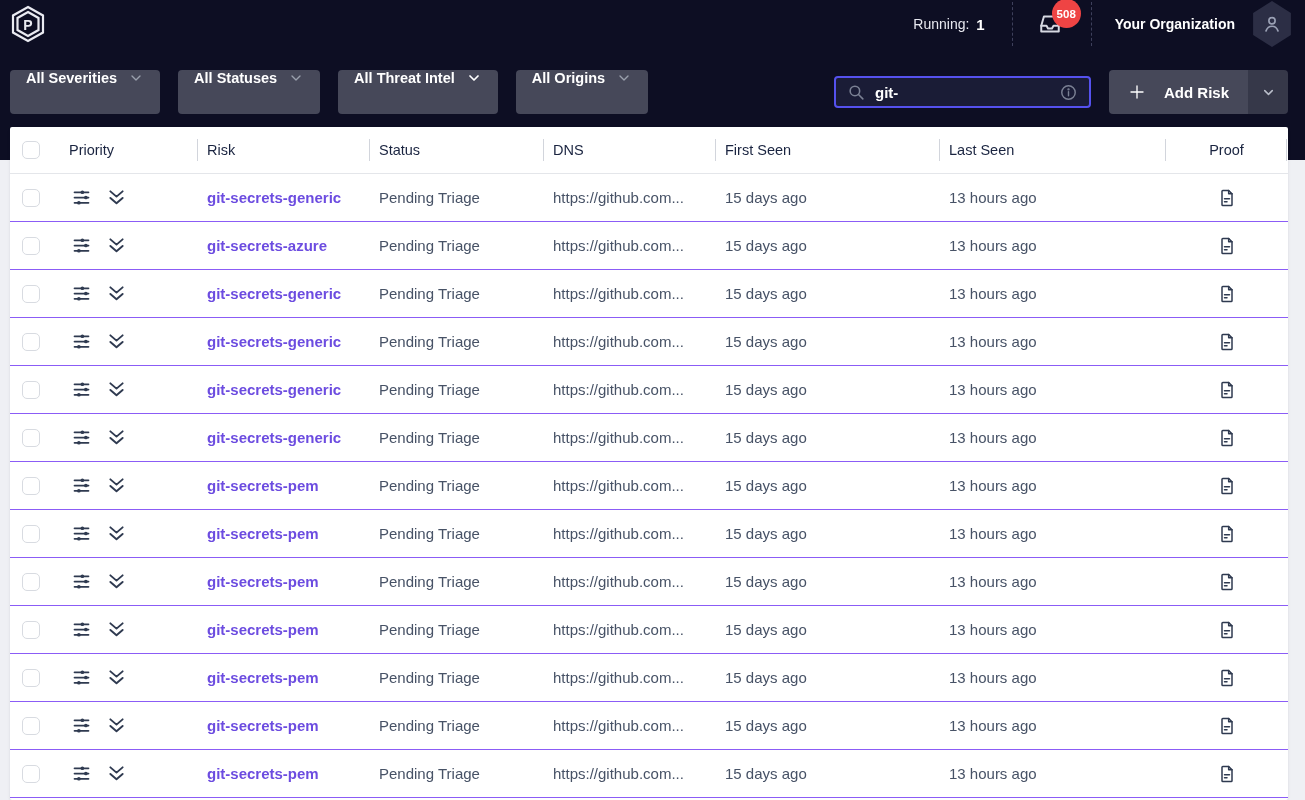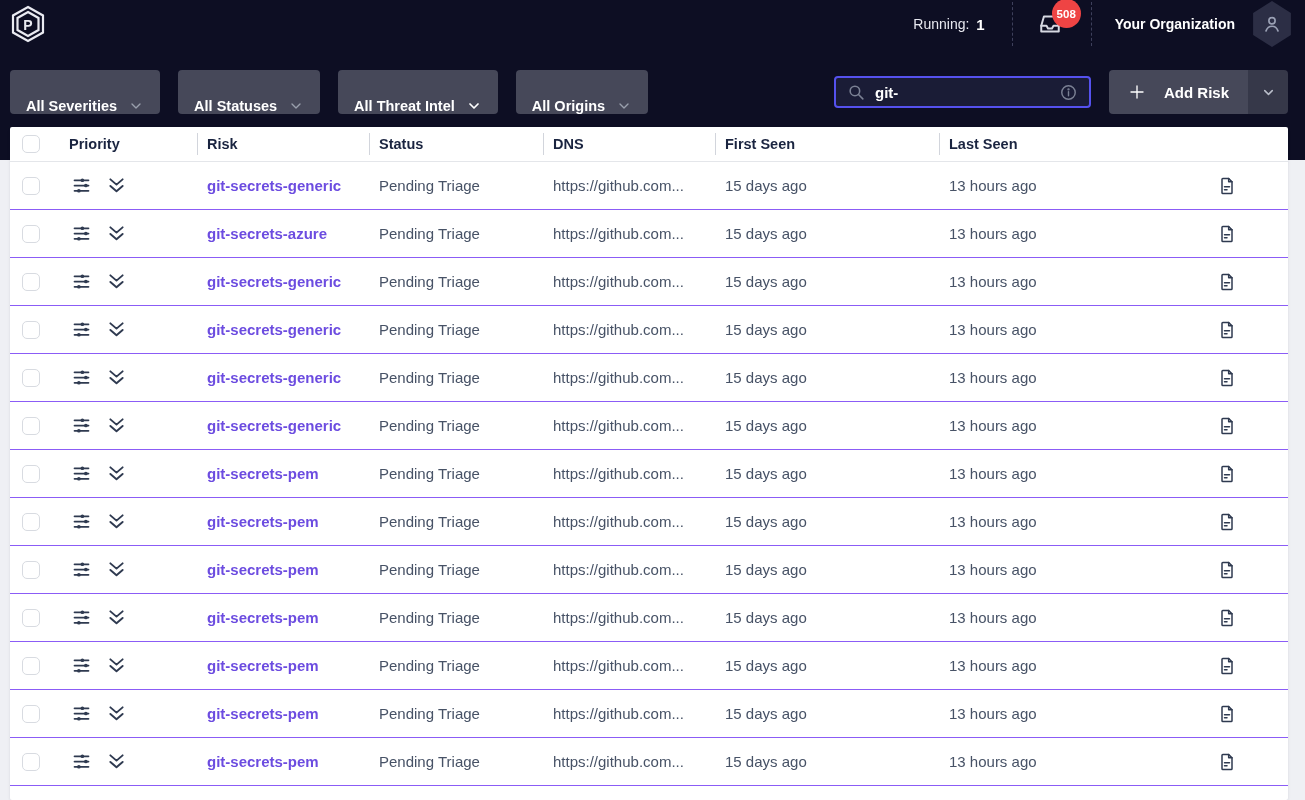--- a/index.html
+++ b/index.html
@@ -32,21 +32,21 @@
   .avatar-hex {
     width:42px; height:46px; background:#2c2e45; display:flex; align-items:center; justify-content:center;
     clip-path:polygon(50% 0%, 95% 26%, 95% 74%, 50% 100%, 5% 74%, 5% 26%); cursor:pointer;
   }
 
   
   .filterbar { position:absolute; top:70px; left:10px; width:1278px; display:flex; align-items:center; gap:18px; }
   .filter-btn {
     height:44px; background:#464859; border:none; border-radius:4px; color:#ffffff;
     font-family:"Liberation Sans", sans-serif; font-size:14.5px; font-weight:700;
-    display:flex; align-items:flex-end; gap:11px; padding:0 16px; cursor:pointer;
+    display:flex; align-items:flex-start; gap:11px; padding:0 16px; cursor:pointer;
   }
   .search-box {
     margin-left:auto; width:257px; height:32px; background:#1a1c36;
     border:2px solid #5551ee; border-radius:4px;
     display:flex; align-items:center; padding:0 11px; gap:9px;
   }
   .search-box input {
     flex:1; min-width:0; background:transparent; border:none; outline:none;
     color:#ffffff; font-size:15px; font-weight:600; font-family:"Liberation Sans", sans-serif;
   }
@@ -56,21 +56,21 @@
     color:#ffffff; font-size:15px; font-weight:700; font-family:"Liberation Sans", sans-serif; cursor:pointer;
   }
   .add-risk-caret { width:40px; background:#363849; border:none; display:flex; align-items:center; justify-content:center; cursor:pointer; }
 
   
   .card {
     position:absolute; top:127px; left:10px; width:1278px; height:673px;
     background:#ffffff; border-radius:2px; box-shadow:0 1px 3px rgba(13,14,35,.10); overflow:hidden;
   }
   .grid-row { display:grid; grid-template-columns:49px 138px 172px 174px 172px 224px 226px 1fr; align-items:center; }
-  .thead { height:35px; border-bottom:1px solid #e4e6ea; font-size:14.5px; font-weight:700; color:#1a2440; }
+  .thead { height:47px; border-bottom:1px solid #e4e6ea; font-size:14.5px; font-weight:400; color:#1a2440; }
   .th { padding-left:10px; position:relative; height:100%; display:flex; align-items:center; }
   .th.sep::before { content:""; position:absolute; left:0; top:50%; transform:translateY(-50%); width:1px; height:22px; background:#d2d5dc; }
   .th-proof { justify-content:center; padding-left:0; }
   .th-proof::after { content:""; position:absolute; right:1px; top:50%; transform:translateY(-50%); width:1px; height:22px; background:#d2d5dc; }
 
   .row { height:48px; border-bottom:1px solid #8b5cf6; font-size:15px; color:#475266; background:#ffffff; }
   .cell-select { padding-left:12px; }
   .checkbox { width:18px; height:18px; border:1.5px solid #d8dbe1; border-radius:5px; background:#fff; cursor:pointer; }
   .cell-priority { display:flex; align-items:center; gap:13px; padding-left:11px; }
   .icon-btn { width:22px; height:22px; border:none; background:transparent; padding:0; color:#2f3a50; cursor:pointer; display:flex; align-items:center; justify-content:center; }
@@ -177,20 +177,21 @@
     <div class="grid-row thead">
       <div class="th cell-select" style="padding-left:12px;">
         <div class="checkbox"></div>
       </div>
       <div class="th">Priority</div>
       <div class="th sep">Risk</div>
       <div class="th sep">Status</div>
       <div class="th sep">DNS</div>
       <div class="th sep">First Seen</div>
       <div class="th sep">Last Seen</div>
+      <div class="th sep th-proof">Proof</div>
     </div>
 
     <div>
 
         <div class="grid-row row">
           <div class="cell-select">
             <div class="checkbox"></div>
           </div>
           <div class="cell-priority">
             <button class="icon-btn">

